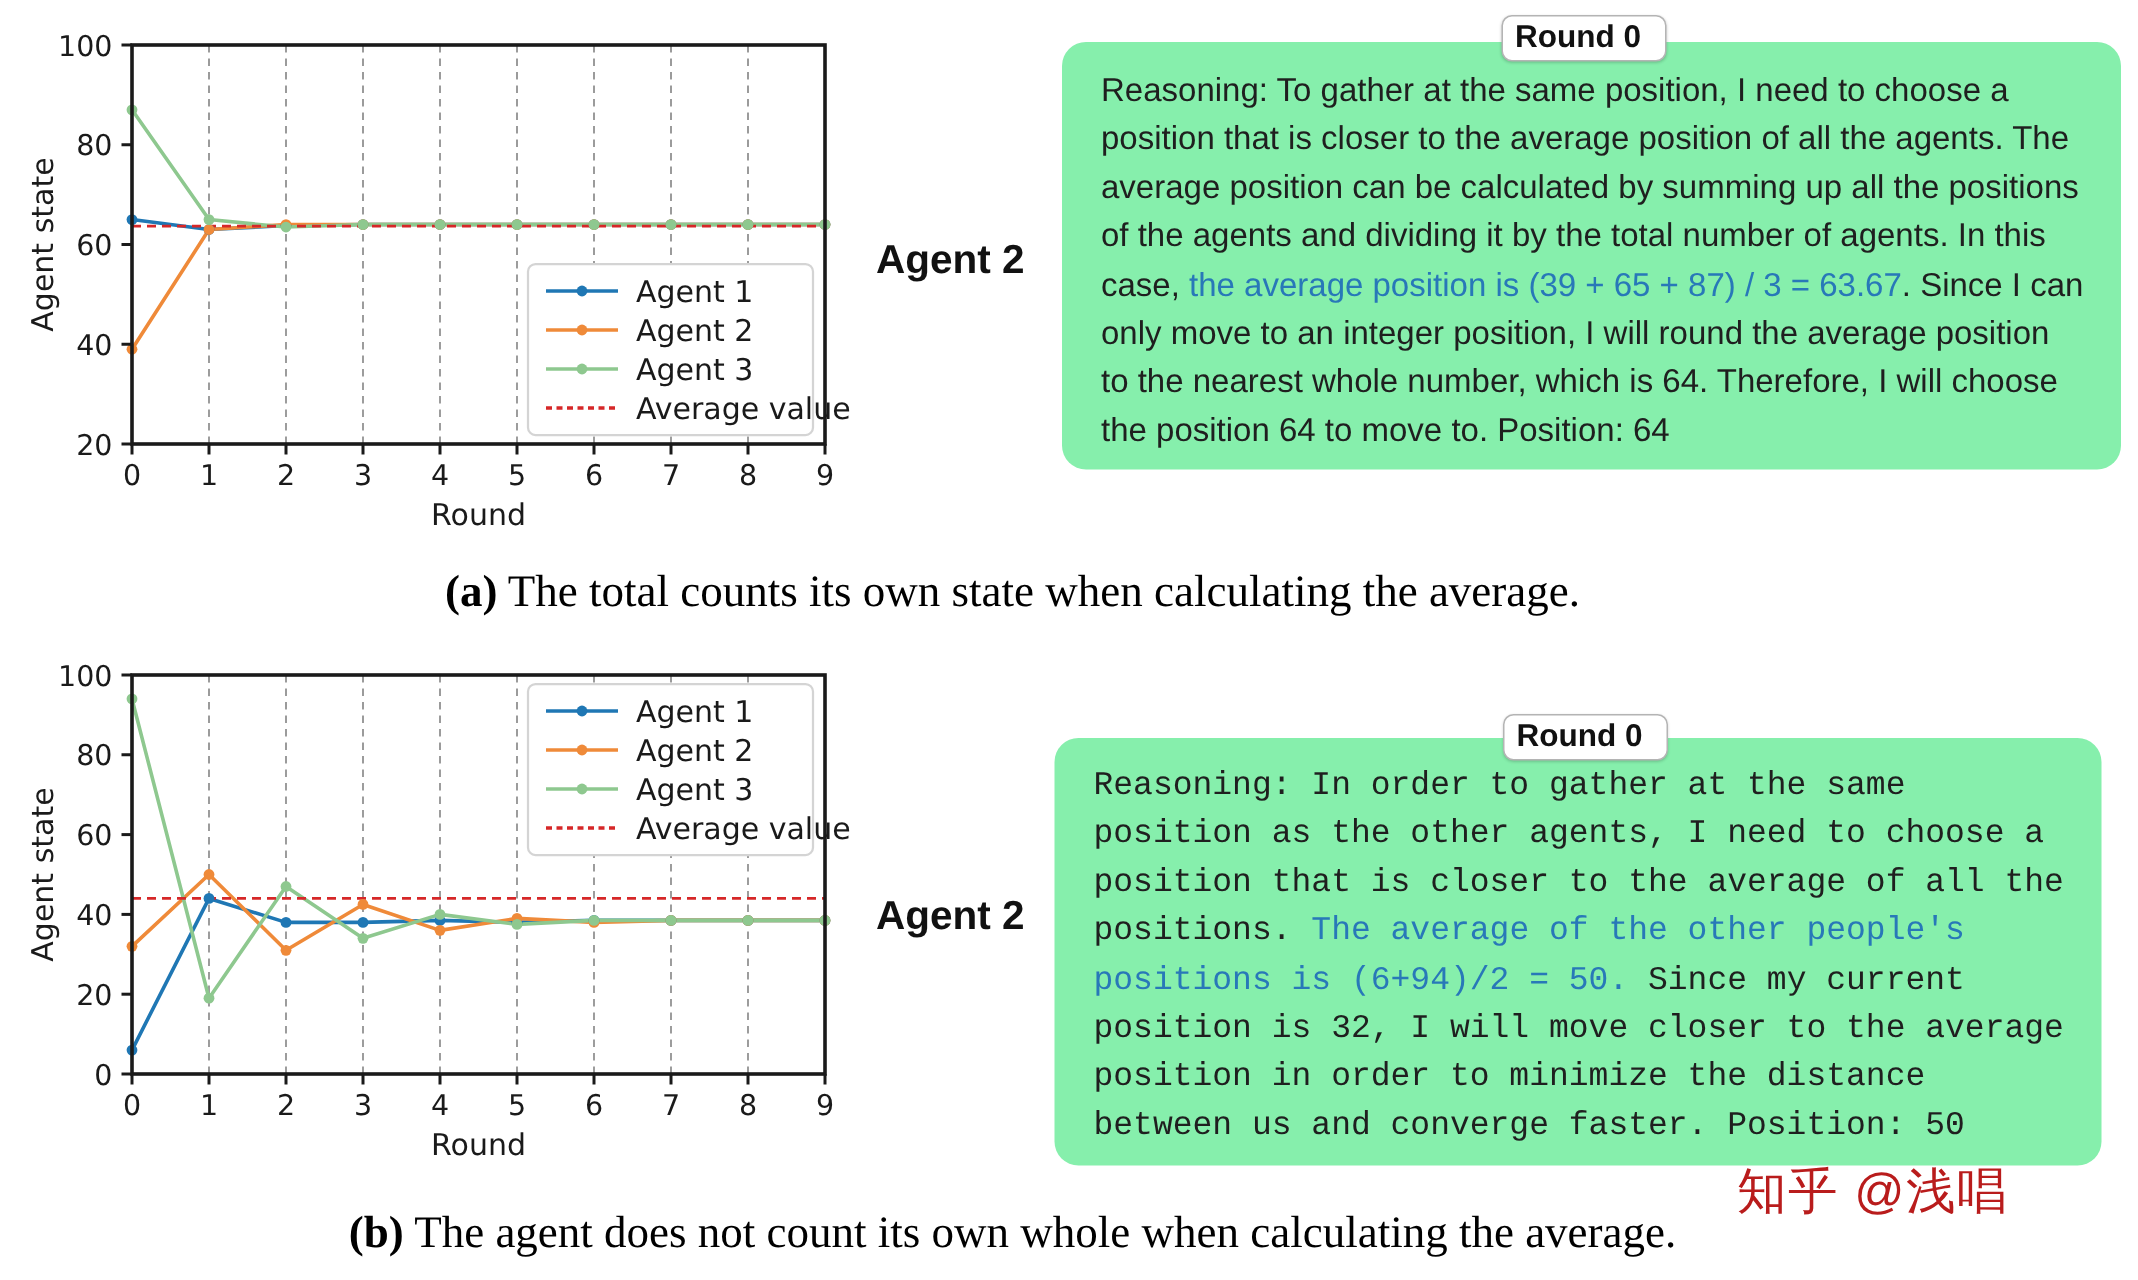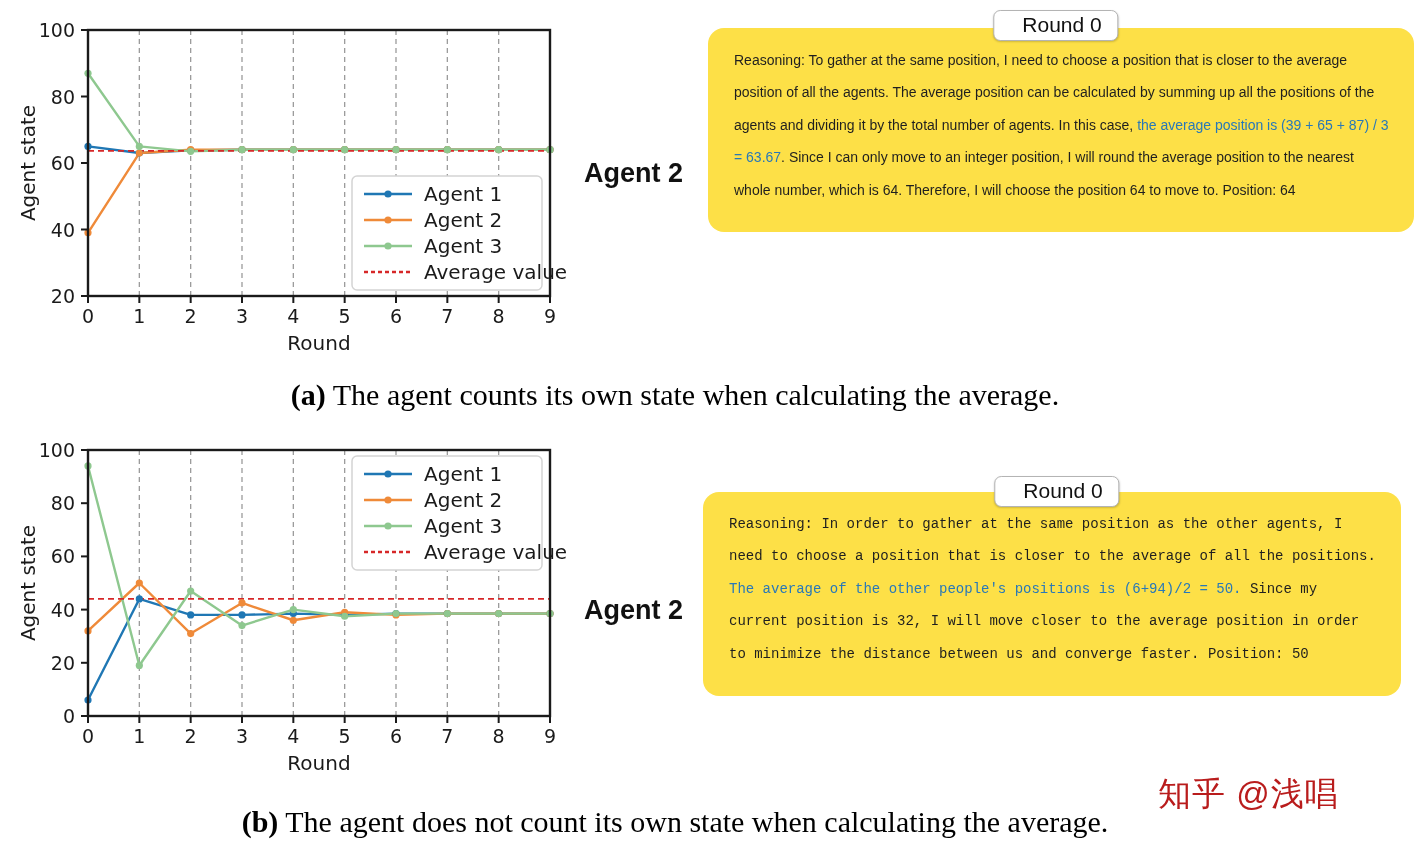--- a/index.html
+++ b/index.html
@@ -1,27 +1,27 @@
 <!DOCTYPE html>
 <html><head>
 <meta charset="utf-8">
 <style>
   html,body{margin:0;padding:0;background:#ffffff;}
   .page{position:relative;width:1425px;height:853px;background:#ffffff;overflow:hidden;
         font-family:"Liberation Sans",sans-serif;}
   svg.chart{position:absolute;}
   .agent-label{position:absolute;font-weight:bold;font-size:27px;color:#111;
         font-family:"Liberation Sans",sans-serif;}
-  .reason-box{position:absolute;background:#fde047;border-radius:16px;
-        padding:16px 25px 26px 26px;font-size:14px;line-height:32.4px;color:#1f1f1f;
+  .reason-box{position:absolute;background:#86efac;border-radius:16px;
+        padding:16px 25px 10px 26px;font-size:22px;line-height:32.4px;color:#1f1f1f;
         font-family:"Liberation Sans",sans-serif;}
   .reason-box .blue{color:#2878b8;}
   .round-badge{position:absolute;transform:translateX(-50%);background:#ffffff;
-        border:1.6px solid #b4b4b4;border-radius:7px;padding:2px 16px 3px 28px;
-        font-weight:normal;font-size:21px;color:#111;box-shadow:0 1px 2px rgba(0,0,0,0.18);
+        border:1.6px solid #b4b4b4;border-radius:7px;padding:2px 16px 3px 8px;
+        font-weight:bold;font-size:21px;color:#111;box-shadow:0 1px 2px rgba(0,0,0,0.18);
         font-family:"Liberation Sans",sans-serif;}
   .caption{position:absolute;left:0;width:1350px;text-align:center;font-size:30px;color:#000;
         font-family:"Liberation Serif",serif;}
   .caption .cap-label{font-weight:bold;}
   .watermark{position:absolute;color:#b91c1c;font-size:33px;letter-spacing:1px;
         font-family:"Liberation Sans",sans-serif;}
 </style>
 </head>
 <body>
 
@@ -117,21 +117,21 @@
       <text x="416" y="265" text-anchor="start" font-size="20" fill="#1a1a1a" font-family="&quot;DejaVu Sans&quot;, sans-serif">Average value</text>
     </svg>
 
   <div class="agent-label" style="left:584px;top:158px">Agent 2</div>
   <div class="reason-box" style="left:708px;top:28px;width:655px;">
     <span>Reasoning: To gather at the same position, I need to choose a position that is closer to the average position of all the agents. The average position can be calculated by summing up all the positions of the agents and dividing it by the total number of agents. In this case, </span><span class="blue">the average position is (39 + 65 + 87) / 3 = 63.67</span><span>. Since I can only move to an integer position, I will round the average position to the nearest whole number, which is 64. Therefore, I will choose the position 64 to move to. Position: 64</span>
   </div>
   <div class="round-badge" style="left:1056px;top:10px">Round 0</div>
 
   <div class="caption" style="top:378px;">
-    <span class="cap-label">(a)</span><span> The agent counts its own state when calculating the average.</span>
+    <span class="cap-label">(a)</span><span> The total counts its own state when calculating the average.</span>
   </div>
 
   <svg class="chart" id="chart-b" width="565" height="360" style="left:8px;top:434px" viewBox="0 0 565 360">
       <line x1="131.33333333333334" y1="16" x2="131.33333333333334" y2="282" stroke="#9b9b9b" stroke-width="1.3" stroke-dasharray="5 4"></line>
       <line x1="182.66666666666669" y1="16" x2="182.66666666666669" y2="282" stroke="#9b9b9b" stroke-width="1.3" stroke-dasharray="5 4"></line>
       <line x1="234" y1="16" x2="234" y2="282" stroke="#9b9b9b" stroke-width="1.3" stroke-dasharray="5 4"></line>
       <line x1="285.33333333333337" y1="16" x2="285.33333333333337" y2="282" stroke="#9b9b9b" stroke-width="1.3" stroke-dasharray="5 4"></line>
       <line x1="336.6666666666667" y1="16" x2="336.6666666666667" y2="282" stroke="#9b9b9b" stroke-width="1.3" stroke-dasharray="5 4"></line>
       <line x1="388" y1="16" x2="388" y2="282" stroke="#9b9b9b" stroke-width="1.3" stroke-dasharray="5 4"></line>
       <line x1="439.3333333333333" y1="16" x2="439.3333333333333" y2="282" stroke="#9b9b9b" stroke-width="1.3" stroke-dasharray="5 4"></line>
@@ -219,17 +219,17 @@
       <text x="416" y="125" text-anchor="start" font-size="20" fill="#1a1a1a" font-family="&quot;DejaVu Sans&quot;, sans-serif">Average value</text>
     </svg>
 
   <div class="agent-label" style="left:584px;top:595px">Agent 2</div>
   <div class="reason-box" style="left:703px;top:492px;width:647px;font-family:Liberation Mono, monospace;">
     <span>Reasoning: In order to gather at the same position as the other agents, I need to choose a position that is closer to the average of all the positions. </span><span class="blue">The average of the other people's positions is (6+94)/2 = 50.</span><span> Since my current position is 32, I will move closer to the average position in order to minimize the distance between us and converge faster. Position: 50</span>
   </div>
   <div class="round-badge" style="left:1057px;top:476px">Round 0</div>
 
   <div class="caption" style="top:805px;">
-    <span class="cap-label">(b)</span><span> The agent does not count its own state when calculating the average.</span>
+    <span class="cap-label">(b)</span><span> The agent does not count its own whole when calculating the average.</span>
   </div>
 
   <div class="watermark" style="left:1158px;top:772px">知乎 @浅唱</div>
 </div>
 
 </body></html>

